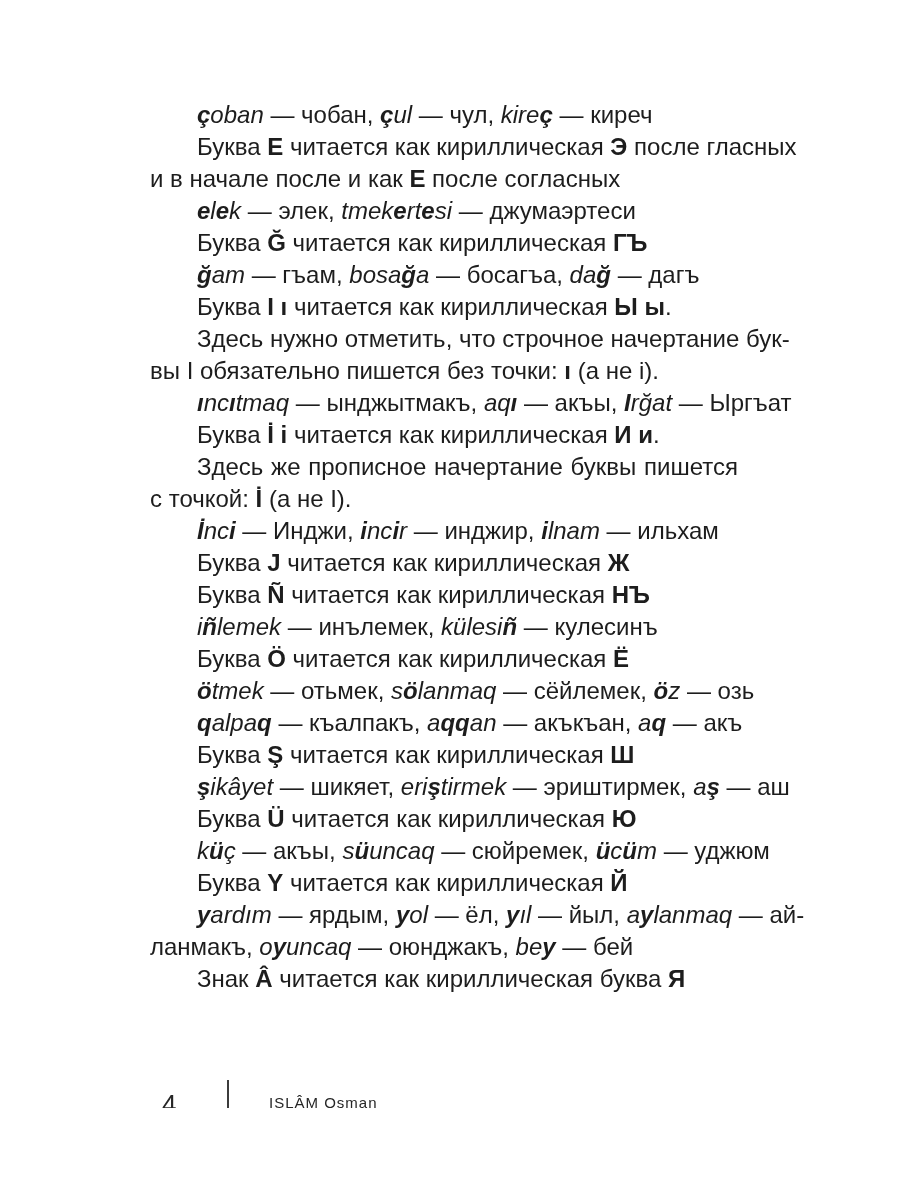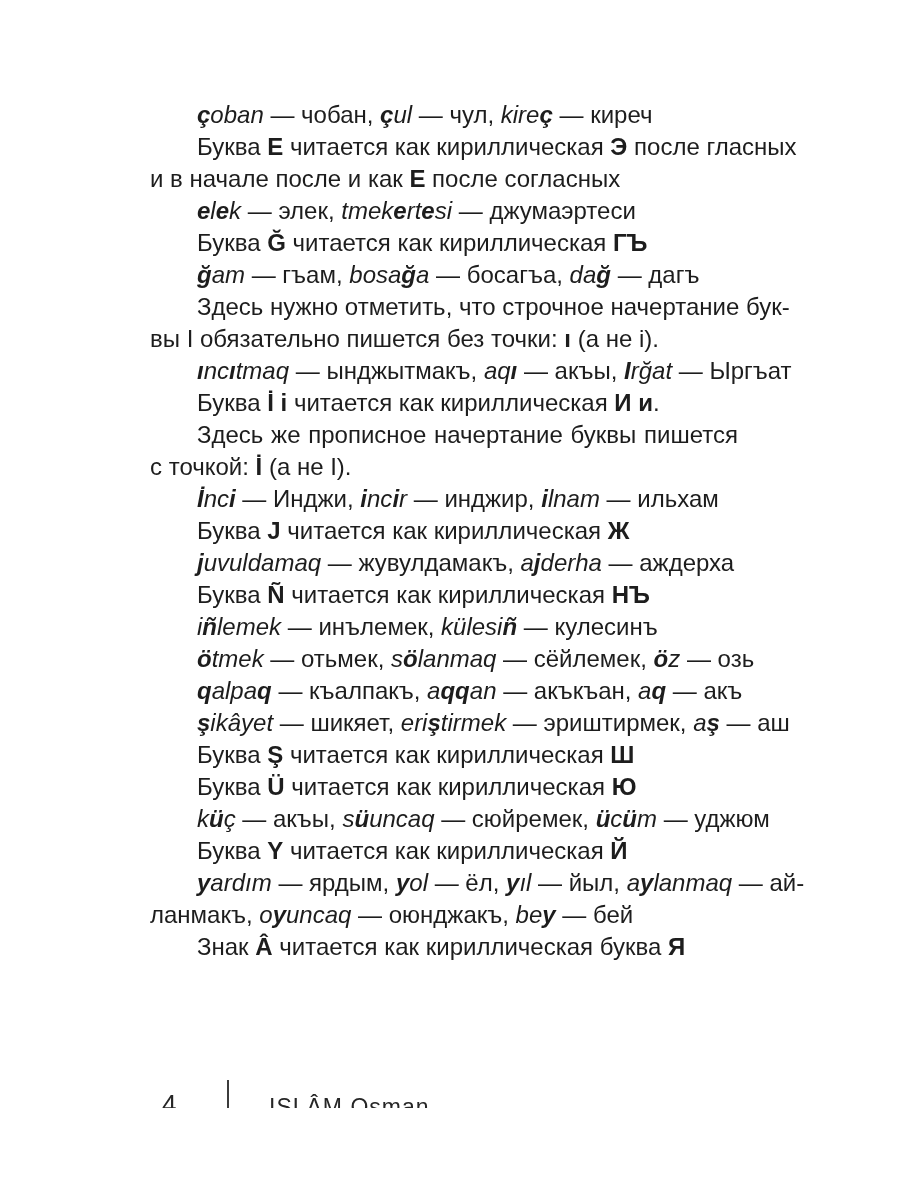--- a/index.html
+++ b/index.html
@@ -51,52 +51,53 @@
     left: 227px;
     top: 1080px;
     width: 2px;
     height: 49px;
     background: #3c3c3c;
   }
   .footer-author {
     position: absolute;
     left: 269px;
     top: 1094px;
-    font-size: 23px;
+    font-size: 15px;
     letter-spacing: 1px;
     color: #262626;
   }
 </style>
 </head>
 <body>
 
 <div class="page">
 
   <div class="text-block" id="text-block">
       <div class="line indent"><span class="st-bi">ç</span><span class="st-i">oban</span><span> — чобан, </span><span class="st-bi">ç</span><span class="st-i">ul</span><span> — чул, </span><span class="st-i">kire</span><span class="st-bi">ç</span><span> — киреч</span></div>
       <div class="line indent justify"><span>Буква </span><span class="st-b">Е</span><span> читается как кириллическая </span><span class="st-b">Э</span><span> после гласных</span></div>
       <div class="line"><span>и в начале после и как </span><span class="st-b">Е</span><span> после согласных</span></div>
       <div class="line indent"><span class="st-bi">e</span><span class="st-i">l</span><span class="st-bi">e</span><span class="st-i">k</span><span> — элек, </span><span class="st-i">tmek</span><span class="st-bi">e</span><span class="st-i">rt</span><span class="st-bi">e</span><span class="st-i">si</span><span> — джумаэртеси</span></div>
       <div class="line indent"><span>Буква </span><span class="st-b">Ğ</span><span> читается как кириллическая </span><span class="st-b">ГЪ</span></div>
       <div class="line indent"><span class="st-bi">ğ</span><span class="st-i">am</span><span> — гъам, </span><span class="st-i">bosa</span><span class="st-bi">ğ</span><span class="st-i">a</span><span> — босагъа, </span><span class="st-i">da</span><span class="st-bi">ğ</span><span> — дагъ</span></div>
+      <div class="line indent"><span>Буква </span><span class="st-b">I ı</span><span> читается как кириллическая </span><span class="st-b">Ы ы</span><span>.</span></div>
       <div class="line indent justify"><span>Здесь нужно отметить, что строчное начертание бук-</span></div>
       <div class="line"><span>вы I обязательно пишется без точки: </span><span class="st-b">ı</span><span> (а не i).</span></div>
       <div class="line indent"><span class="st-bi">ı</span><span class="st-i">nc</span><span class="st-bi">ı</span><span class="st-i">tmaq</span><span> — ынджытмакъ, </span><span class="st-i">aq</span><span class="st-bi">ı</span><span> — акъы, </span><span class="st-bi">I</span><span class="st-i">rğat</span><span> — Ыргъат</span></div>
       <div class="line indent"><span>Буква </span><span class="st-b">İ i</span><span> читается как кириллическая </span><span class="st-b">И и</span><span>.</span></div>
       <div class="line indent justify"><span>Здесь же прописное начертание буквы пишется</span></div>
       <div class="line"><span>с точкой: </span><span class="st-b">İ</span><span> (а не I).</span></div>
       <div class="line indent"><span class="st-bi">İ</span><span class="st-i">nc</span><span class="st-bi">i</span><span> — Инджи, </span><span class="st-bi">i</span><span class="st-i">nc</span><span class="st-bi">i</span><span class="st-i">r</span><span> — инджир, </span><span class="st-bi">i</span><span class="st-i">lnam</span><span> — ильхам</span></div>
       <div class="line indent"><span>Буква </span><span class="st-b">J</span><span> читается как кириллическая </span><span class="st-b">Ж</span></div>
-      <div class="line indent"><span class="st-bi">j</span><span class="st-i">uvuldamaq</span><span> — жувулдамакъ, </span><span class="st-i">a</span><span class="st-bi">j</span><span class="st-i">derha</span><span> — аждерха</span></div>
       <div class="line indent"><span>Буква </span><span class="st-b">Ñ</span><span> читается как кириллическая </span><span class="st-b">НЪ</span></div>
       <div class="line indent"><span class="st-i">i</span><span class="st-bi">ñ</span><span class="st-i">lemek</span><span> — инълемек, </span><span class="st-i">külesi</span><span class="st-bi">ñ</span><span> — кулесинъ</span></div>
+      <div class="line indent"><span>Буква </span><span class="st-b">Ö</span><span> читается как кириллическая </span><span class="st-b">Ё</span></div>
       <div class="line indent"><span class="st-bi">ö</span><span class="st-i">tmek</span><span> — отьмек, </span><span class="st-i">s</span><span class="st-bi">ö</span><span class="st-i">lanmaq</span><span> — сёйлемек, </span><span class="st-bi">ö</span><span class="st-i">z</span><span> — озь</span></div>
       <div class="line indent"><span class="st-bi">q</span><span class="st-i">alpa</span><span class="st-bi">q</span><span> — къалпакъ, </span><span class="st-i">a</span><span class="st-bi">qq</span><span class="st-i">an</span><span> — акъкъан, </span><span class="st-i">a</span><span class="st-bi">q</span><span> — акъ</span></div>
+      <div class="line indent"><span>Буква </span><span class="st-b">Ş</span><span> читается как кириллическая </span><span class="st-b">Ш</span></div>
       <div class="line indent"><span class="st-bi">ş</span><span class="st-i">ikâyet</span><span> — шикяет, </span><span class="st-i">eri</span><span class="st-bi">ş</span><span class="st-i">tirmek</span><span> — эриштирмек, </span><span class="st-i">a</span><span class="st-bi">ş</span><span> — аш</span></div>
-      <div class="line indent"><span>Буква </span><span class="st-b">Ş</span><span> читается как кириллическая </span><span class="st-b">Ш</span></div>
       <div class="line indent"><span>Буква </span><span class="st-b">Ü</span><span> читается как кириллическая </span><span class="st-b">Ю</span></div>
       <div class="line indent"><span class="st-i">k</span><span class="st-bi">ü</span><span class="st-i">ç</span><span> — акъы, </span><span class="st-i">s</span><span class="st-bi">ü</span><span class="st-i">uncaq</span><span> — сюйремек, </span><span class="st-bi">ü</span><span class="st-i">c</span><span class="st-bi">ü</span><span class="st-i">m</span><span> — уджюм</span></div>
       <div class="line indent"><span>Буква </span><span class="st-b">Y</span><span> читается как кириллическая </span><span class="st-b">Й</span></div>
       <div class="line indent justify"><span class="st-bi">y</span><span class="st-i">ardım</span><span> — ярдым, </span><span class="st-bi">y</span><span class="st-i">ol</span><span> — ёл, </span><span class="st-bi">y</span><span class="st-i">ıl</span><span> — йыл, </span><span class="st-i">a</span><span class="st-bi">y</span><span class="st-i">lanmaq</span><span> — ай-</span></div>
       <div class="line"><span>ланмакъ, </span><span class="st-i">o</span><span class="st-bi">y</span><span class="st-i">uncaq</span><span> — оюнджакъ, </span><span class="st-i">be</span><span class="st-bi">y</span><span> — бей</span></div>
       <div class="line indent"><span>Знак </span><span class="st-b">Â</span><span> читается как кириллическая буква </span><span class="st-b">Я</span></div>
     </div>
 
   <div class="footer-page-number">4</div>
 

